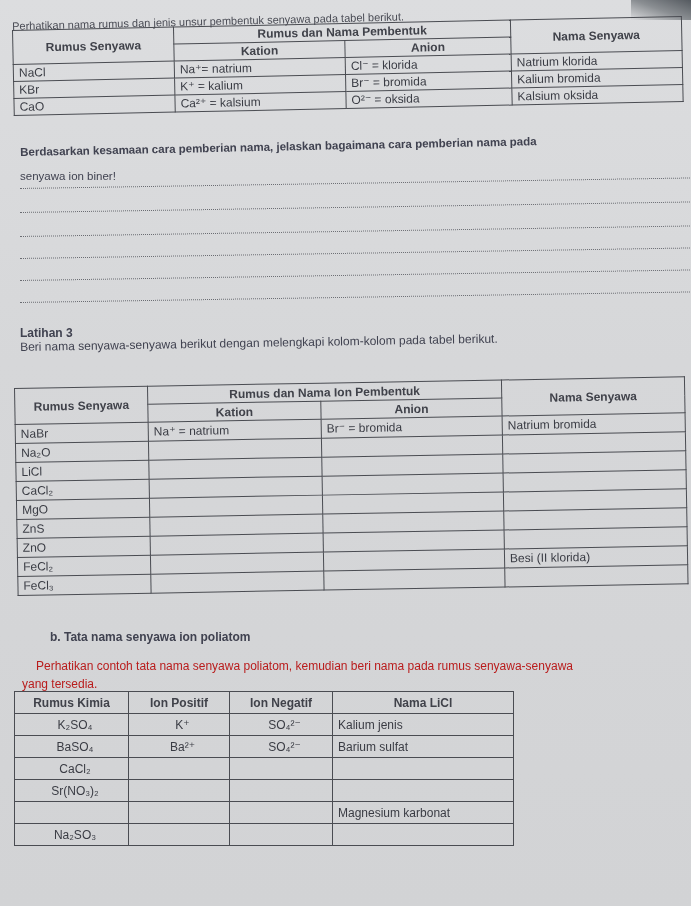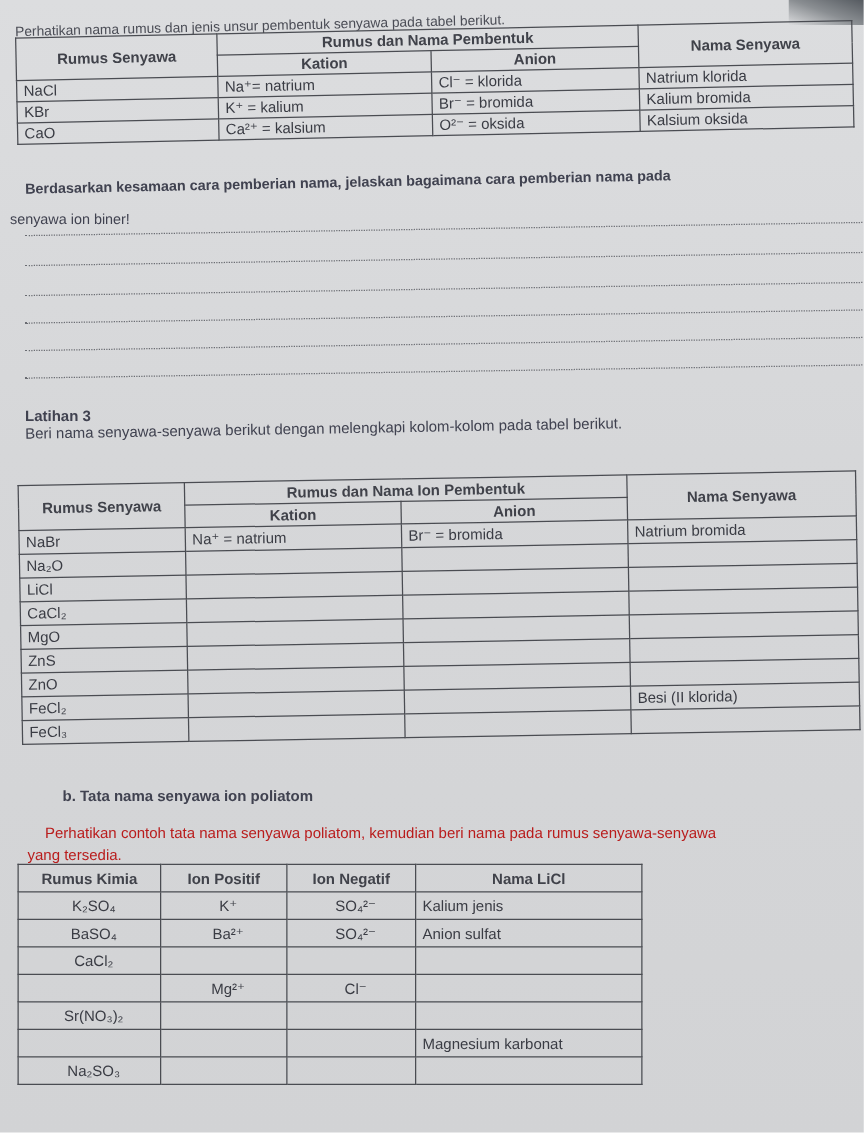--- a/index.html
+++ b/index.html
@@ -14,21 +14,21 @@
     background: linear-gradient(200deg, #555a60 0%, #8a8e92 50%, rgba(210,211,213,0) 100%);
   }
   .page { position: absolute; left: 0; top: 0; width: 691px; height: 906px; }
   .sec1 { transform: rotate(-1.2deg); transform-origin: 0 0; position: absolute; left: 12px; top: 30px; width: 690px; }
   .intro { font-size: 11px; color: #4a4c55; position: absolute; left: 12px; top: 20px; white-space: nowrap; transform: rotate(-1.4deg); transform-origin: 0 0; }
   table { border-collapse: collapse; }
   td, th { border: 1px solid #4a4c52; font-weight: normal; padding: 0 5px; font-size: 12px; height: 17px; text-align: left; color: #3a3c44; }
   th { font-weight: bold; text-align: center; color: #40424a; }
   .t1 td, .t1 th { height: 16px; }
   .q1 { position: absolute; left: 20px; top: 146px; font-size: 11.5px; font-weight: bold; color: #404250; white-space: nowrap; transform: rotate(-1.2deg); transform-origin: 0 0;}
-  .q1b { position: absolute; left: 8px; top: 170px; font-size: 11.5px; color: #404250; white-space: nowrap; }
+  .q1b { position: absolute; left: 20px; top: 170px; font-size: 11.5px; color: #404250; white-space: nowrap; }
   .dotline { position: absolute; left: 20px; width: 670px; border-top: 1.5px dotted #6a6c72; transform: rotate(-0.9deg); transform-origin: 0 0; }
   .lat-title { position: absolute; left: 20px; top: 326px; font-size: 12px; font-weight: bold; color: #404250; }
   .lat-inst { position: absolute; left: 20px; top: 340px; font-size: 12px; color: #404250; white-space: nowrap; transform: rotate(-1deg); transform-origin: 0 0; }
   .sec2 { position: absolute; left: 14px; top: 388px; transform: rotate(-1deg); transform-origin: 0 0; }
   .sec2 td { height: 18px; }
   .b-title { position: absolute; left: 22px; top: 630px; font-size: 12px; font-weight: bold; color: #404250; padding-left: 28px; }
   .b-inst { position: absolute; left: 36px; top: 659px; font-size: 12px; color: #b91c1c; white-space: nowrap; text-align: center; }
   .b-inst2 { position: absolute; left: 22px; top: 677px; font-size: 12px; color: #b91c1c; }
   .sec3 { position: absolute; left: 14px; top: 691px; }
   .sec3 td, .sec3 th { height: 21px; font-size: 12px; }
@@ -176,32 +176,26 @@
       <tr>
         <td class="c">K₂SO₄</td>
         <td class="c">K⁺</td>
         <td class="c">SO₄²⁻</td>
         <td>Kalium jenis</td>
       </tr>
       <tr>
         <td class="c">BaSO₄</td>
         <td class="c">Ba²⁺</td>
         <td class="c">SO₄²⁻</td>
-        <td>Anion sulfat</td>
+        <td>Barium sulfat</td>
       </tr>
       <tr>
         <td class="c">CaCl₂</td>
         <td class="c"></td>
         <td class="c"></td>
-        <td></td>
-      </tr>
-      <tr>
-        <td class="c"></td>
-        <td class="c">Mg²⁺</td>
-        <td class="c">Cl⁻</td>
         <td></td>
       </tr>
       <tr>
         <td class="c">Sr(NO₃)₂</td>
         <td class="c"></td>
         <td class="c"></td>
         <td></td>
       </tr>
       <tr>
         <td class="c"></td>

